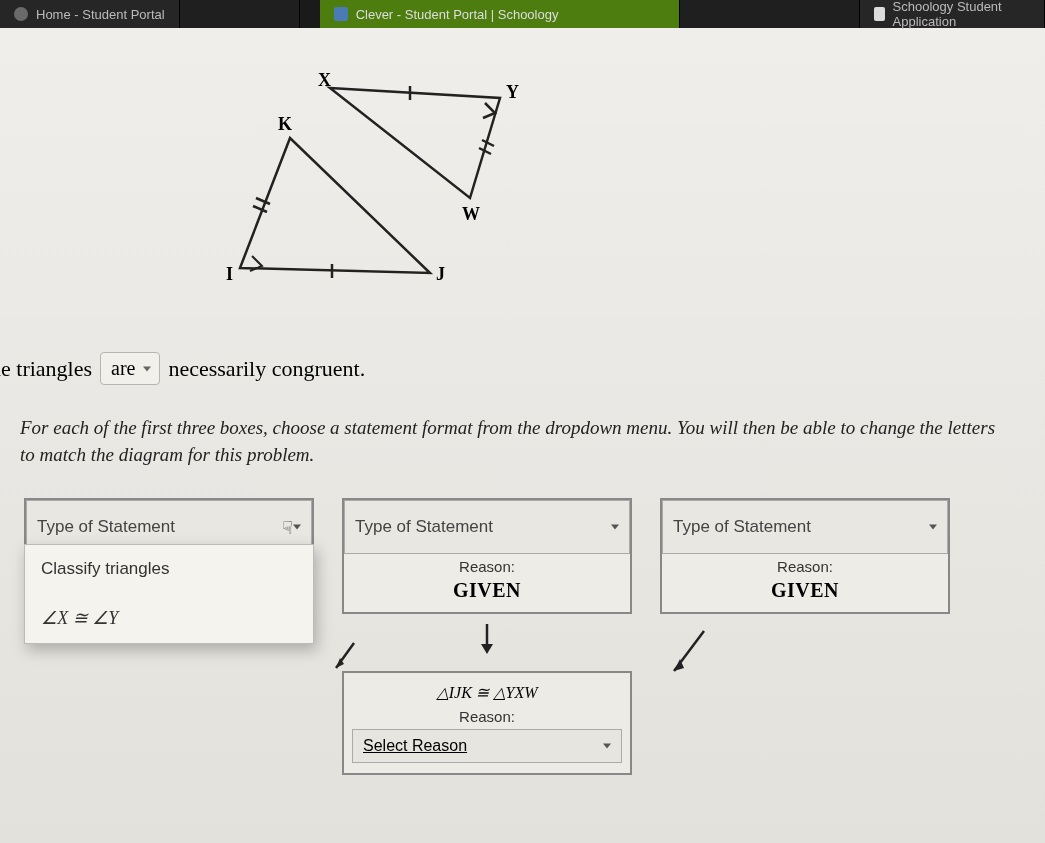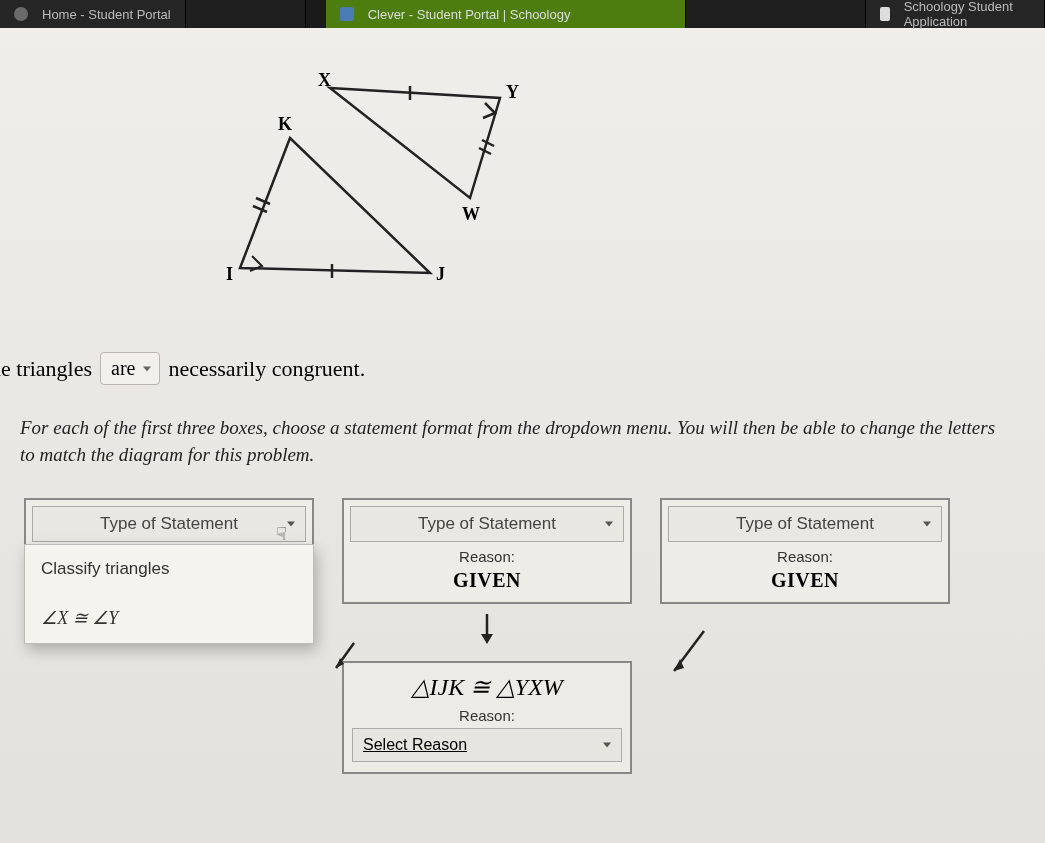--- a/index.html
+++ b/index.html
@@ -17,21 +17,21 @@
     height: 28px;
     align-items: center;
     color: #bbb;
     font-family: Arial, sans-serif;
     font-size: 13px;
   }
   .tab {
     padding: 4px 14px;
     display: flex;
     align-items: center;
-    gap: 14px;
+    gap: 8px;
     height: 100%;
     border-right: 1px solid #000;
     background: #262626;
   }
   .tab.active { background: #4d7c0f; color: #ddd; margin-left: 20px; }
   .tab-icon {
     width: 14px; height: 14px;
     background: #4a7bb5;
     border-radius: 2px;
     display: inline-block;
@@ -93,28 +93,26 @@
   .proof-box {
     border: 2px solid #888;
     background: #eeece7;
     width: 290px;
     padding: 0;
     position: relative;
   }
   .stmt-dropdown {
     border: 1px solid #aaa;
     background: #e9e7e1;
-    margin: 6px;
-    padding: 7px 10px;
+    padding: 16px 10px;
     font-size: 17px;
     color: #444;
     position: relative;
     font-family: Arial, sans-serif;
     cursor: pointer;
-    text-align: center;
   }
   .stmt-dropdown::after {
     content: "";
     position: absolute;
     right: 10px; top: 50%;
     width: 0; height: 0;
     border-left: 4px solid transparent;
     border-right: 4px solid transparent;
     border-top: 5px solid #555;
     transform: translateY(-50%);
@@ -166,21 +164,21 @@
   .conclusion-box {
     border: 2px solid #888;
     background: #edebe5;
     width: 290px;
     margin-left: 342px;
     margin-top: 6px;
     padding: 10px 0 6px 0;
   }
   .conclusion-statement {
     text-align: center;
-    font-size: 24px;
+    font-size: 16px;
     font-style: italic;
     font-family: Georgia, serif;
     margin-bottom: 6px;
   }
   .select-reason {
     border: 1px solid #aaa;
     margin: 4px 8px 4px 8px;
     padding: 7px 10px;
     font-size: 16px;
     color: #000000;

